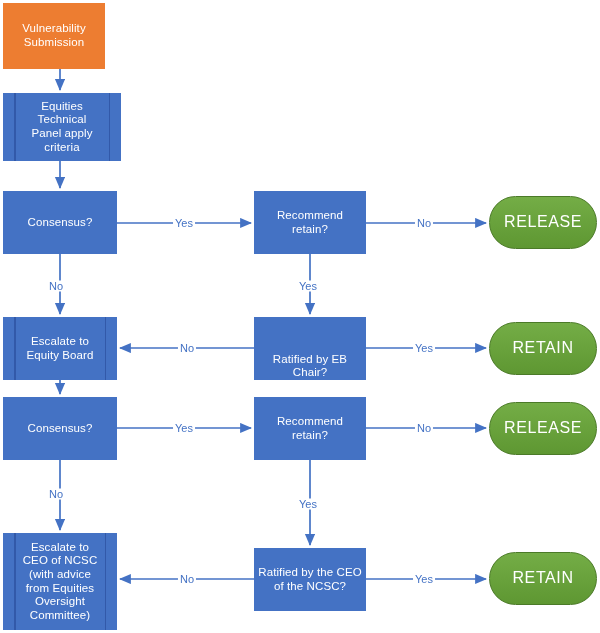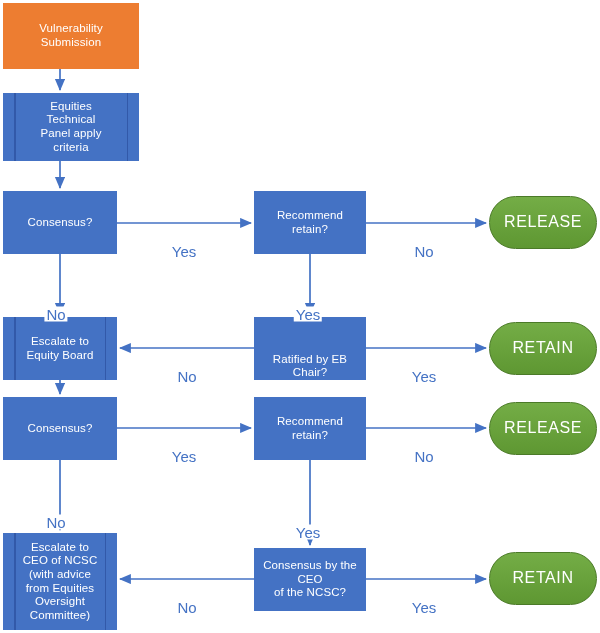--- a/index.html
+++ b/index.html
@@ -74,26 +74,25 @@
   .n-terminator {
     background: linear-gradient(180deg, #74AD46 0%, #5E9732 100%);
     border: 1.5px solid #4B7A28;
     border-radius: 999px;
     font-size: 16px;
     letter-spacing: .6px;
   }
   .edge-label {
     position: absolute;
     color: #4472C4;
-    font-size: 15px;
+    font-size: 11px;
     background: #ffffff;
     padding: 0 2px;
     line-height: 1;
     white-space: nowrap;
-    margin-top: 28px;
   }
   .edge-label.h { transform: translate(-50%, -50%); }
   .edge-label.v { transform: translate(-50%, -50%); }
 </style>
 </head>
 <body>
 
 <div id="flow-root">
 
   <svg id="edge-layer" viewBox="0 0 600 633" xmlns="http://www.w3.org/2000/svg">
@@ -129,26 +128,26 @@
       <path d="M366,428 L486,428"></path>
 
       <path d="M310,460 L310,545"></path>
 
       <path d="M254,579 L120,579"></path>
 
       <path d="M366,579 L486,579"></path>
     </g>
   </svg>
 
-  <div class="node n-start" style="left:3px;top:3px;width:136px;height:66px;">
+  <div class="node n-start" style="left:3px;top:3px;width:102px;height:66px;">
     <span class="node-label">Vulnerability
 Submission</span>
   </div>
 
-  <div class="node n-subprocess" style="left:3px;top:93px;width:136px;height:68px;">
+  <div class="node n-subprocess" style="left:3px;top:93px;width:118px;height:68px;">
     <span class="node-label">Equities
 Technical
 Panel apply
 criteria</span>
   </div>
 
   <div class="node n-decision" style="left:3px;top:191px;width:114px;height:63px;">
     <span class="node-label">Consensus?</span>
   </div>
 
@@ -191,21 +190,21 @@
   <div class="node n-subprocess" style="left:3px;top:533px;width:114px;height:97px;">
     <span class="node-label">Escalate to
 CEO of NCSC
 (with advice
 from Equities
 Oversight
 Committee)</span>
   </div>
 
   <div class="node n-decision" style="left:254px;top:548px;width:112px;height:63px;">
-    <span class="node-label">Consensus by the CEO
+    <span class="node-label">Ratified by the CEO
 of the NCSC?</span>
   </div>
 
   <div class="node n-terminator" style="left:489px;top:552px;width:108px;height:53px;">
     <span class="node-label">RETAIN</span>
   </div>
 
   <span class="edge-label h" style="left:184px;top:223px;">Yes</span>
   <span class="edge-label v" style="left:56px;top:286px;">No</span>
   <span class="edge-label h" style="left:424px;top:223px;">No</span>

